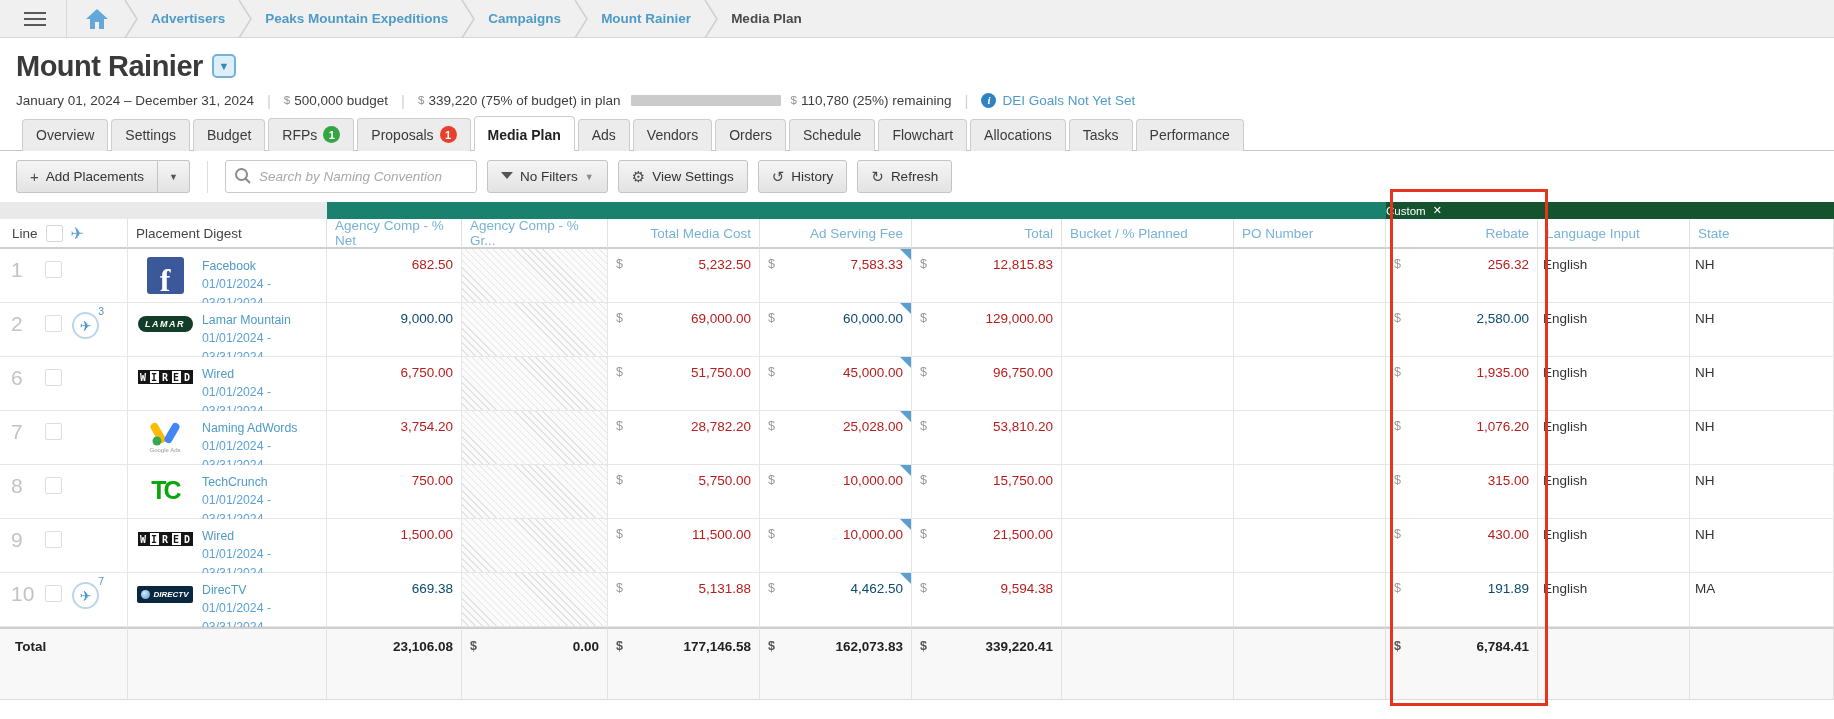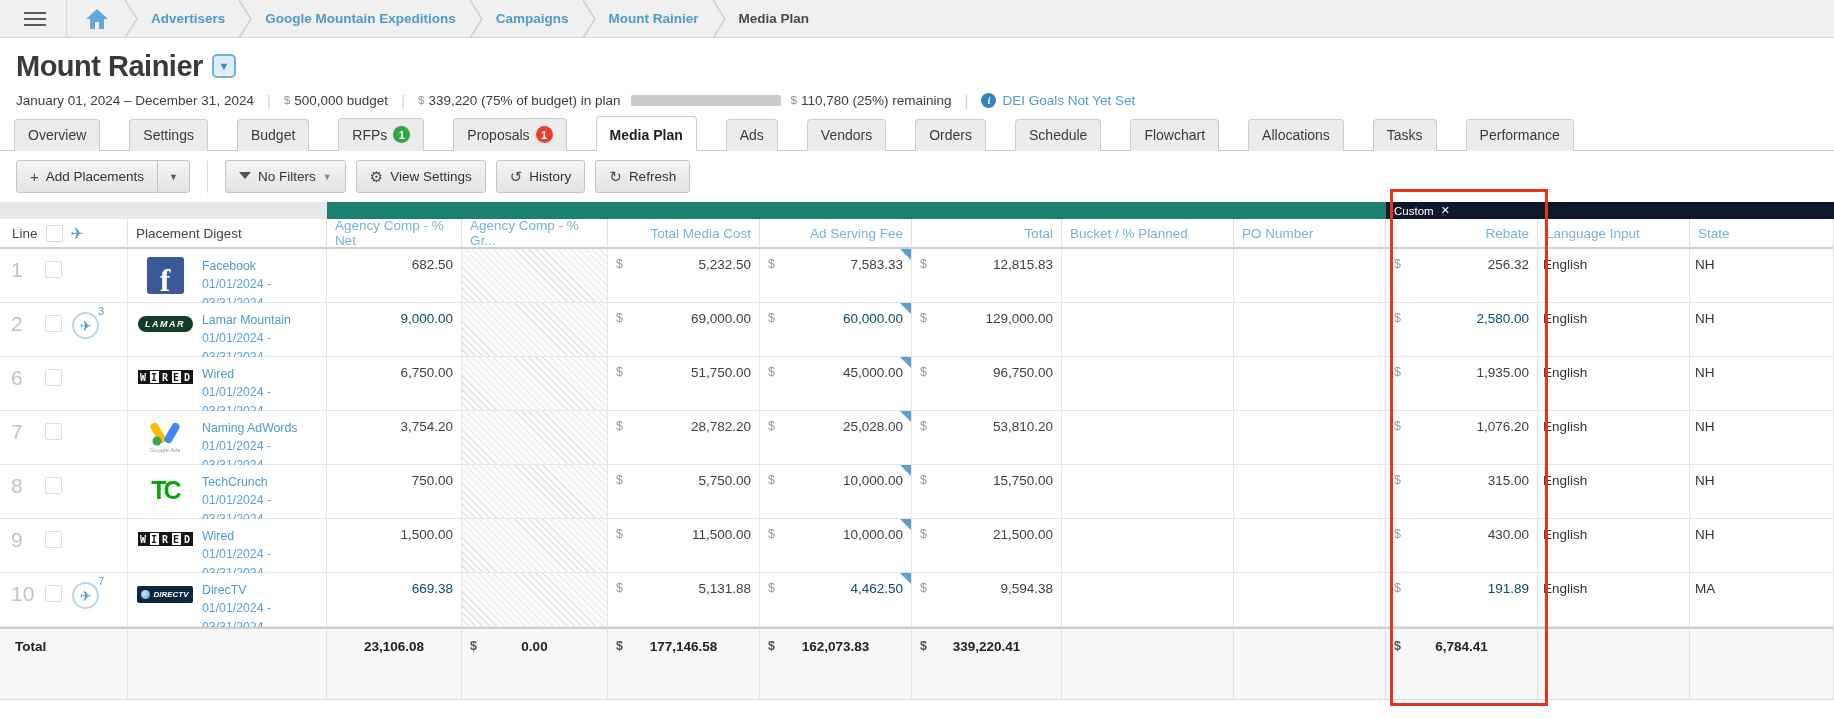--- a/index.html
+++ b/index.html
@@ -25,21 +25,21 @@
   .title-dd { width:24px; height:24px; border:2px solid #74b1d9; background:#dfeffa; border-radius:5px; color:#3d88ba; font-size:11px; display:flex; align-items:center; justify-content:center; cursor:pointer; }
   .metarow { display:flex; align-items:center; height:30px; font-size:13.5px; color:#3d3d3d; }
   .metarow .sep { color:#cfcfcf; margin:0 13px; font-size:15px; }
   .cur-sm { color:#909090; font-size:11.5px; margin-right:4px; }
   .pbar { width:150px; height:11px; background:#cbcbcb; margin:0 10px; border-radius:1px; overflow:hidden; }
   .pfill { height:100%; background:#5b9bd5; }
   .dei { display:flex; align-items:center; gap:6px; color:#4f9bc8; cursor:pointer; }
   .info-ic { width:15px; height:15px; border-radius:50%; background:#2e83c0; color:#fff; font-size:11px; font-weight:bold; font-family:"Liberation Serif",serif; display:flex; align-items:center; justify-content:center; font-style:italic; }
 
   
-  .tabsbar { display:flex; align-items:flex-end; padding-left:14px; border-bottom:1px solid #c6c6c6; height:36px; flex:none; background:#fff;gap:26px; }
+  .tabsbar { display:flex; align-items:flex-end; padding-left:22px; border-bottom:1px solid #c6c6c6; height:36px; flex:none; background:#fff; }
   .tab { display:flex; align-items:center; gap:6px; background:#ececec; border:1px solid #cdcdcd; border-bottom:none; border-radius:4px 4px 0 0; padding:7px 13px 8px; font-size:14px; color:#3b3b3b; margin-right:3px; position:relative; top:1px; cursor:pointer; white-space:nowrap; }
   .tab.active { background:#fff; font-weight:bold; color:#222; padding-top:10px; z-index:2; }
   .badge { width:17px; height:17px; border-radius:50%; color:#fff; font-size:11px; font-weight:bold; display:flex; align-items:center; justify-content:center; }
   .bg-green { background:#34a445; } .bg-red { background:#e8402c; }
 
   
   .toolbar { display:flex; align-items:center; padding:9px 0 9px 16px; gap:10px; flex:none; background:#fff; }
   .btn { display:flex; align-items:center; gap:7px; background:linear-gradient(#f5f5f5,#e3e3e3); border:1px solid #c4c4c4; border-radius:3px; height:33px; padding:0 13px; font-size:13.5px; color:#333; cursor:pointer; white-space:nowrap; }
   .splitgrp { display:flex; }
   .splitgrp .main { border-radius:3px 0 0 3px; }
@@ -53,21 +53,21 @@
   .caret-sm { font-size:9px; color:#888; }
   .funnel { width:0; height:0; border-left:6px solid transparent; border-right:6px solid transparent; border-top:7px solid #555; margin-top:-3px; }
   .funnel:after { content:""; display:block; }
 
   
   .tbl { flex:none; }
   .grid { display:grid; grid-template-columns:128px 199px 135px 146px 152px 152px 150px 172px 152px 152px 152px 144px; }
   .grouprow { display:flex; height:17px; }
   .gseg1 { width:327px; background:#e9e9e9; }
   .gseg2 { width:1059px; background:#19816e; }
-  .gseg3 { flex:1; background:#0f172a; display:flex; align-items:center; gap:7px; padding-left:8px; color:#fff; font-size:11.5px; }
+  .gseg3 { flex:1; background:#14532d; display:flex; align-items:center; gap:7px; padding-left:0; color:#fff; font-size:11.5px; }
   .custom-x { font-size:11px; font-weight:bold; cursor:pointer; }
 
   .hrow .hc { height:30px; border-right:1px solid #e2e2e2; border-bottom:2px solid #cfcfcf; font-size:13.5px; display:flex; align-items:center; background:#fff; padding:0 8px; color:#78b2d7; cursor:pointer; }
   .hc.dark { color:#444; }
   .hc.r { justify-content:flex-end; }
   .hc.linehead { gap:8px; padding-left:12px; }
   .hcb { width:17px; height:17px; border:1px solid #d6d6d6; border-radius:2px; background:#fff; cursor:pointer; }
   .hplane { color:#5b9fd0; font-size:16px; }
 
   .c { height:54px; border-right:1px solid #e6e6e6; border-bottom:1px solid #e6e6e6; position:relative; font-size:13.5px; background:#fff; }
@@ -79,28 +79,28 @@
   .pcount { position:absolute; top:-7px; right:-5px; font-size:10.5px; color:#4c96cc; }
 
   .dg { display:flex; gap:9px; padding:8px 0 0 9px; }
   .logo { width:56px; flex:none; display:flex; justify-content:center; align-items:flex-start; }
   .dtext { font-size:12.3px; line-height:1.5; }
   .dtext .vlink { color:#4f9bc8; cursor:pointer; text-decoration:none; }
   .dtext .sub { color:#5da2d8; }
 
   .num { padding:8px 8px 0; display:flex; justify-content:flex-end; }
   .cur { position:absolute; left:8px; top:8px; color:#999; font-size:12.5px; }
-  .v.b { color:#404040; } .v.g { color:#0c4a6e; }
+  .v.b { color:#b91c1c; } .v.g { color:#0c4a6e; }
   .txt { padding:8px 0 0 5px; color:#333; }
   .corner { position:absolute; top:0; right:0; width:0; height:0; border-top:11px solid #5b9fd0; border-left:11px solid transparent; }
   .hatch { background:repeating-linear-gradient(45deg,#fbfbfb 0 4px,#e3e3e3 4px 5px); }
 
   .frow .fc { height:72px; background:#f8f8f8; border-top:2px solid #cfcfcf; border-right:1px solid #e2e2e2; font-weight:bold; color:#222; font-size:13.5px; position:relative; padding-top:10px; }
   .fc.lbl { padding-left:15px; }
-  .fc.num { display:flex; justify-content:center; padding-right:8px; }
+  .fc.num { display:flex; justify-content:flex-end; padding-right:8px; }
   .fc .cur { top:10px; color:#555; }
   .filler { flex:1; background:#eaeaea; border-top:1px solid #dcdcdc; }
 
   
   .lg-fb { width:37px; height:37px; background:#3b5998; border-radius:3px; color:#fff; font-weight:bold; font-size:32px; font-family:"Liberation Serif",serif; display:flex; justify-content:center; align-items:flex-end; line-height:0.85; overflow:hidden; }
   .lg-lamar { width:55px; height:16px; background:#143d28; color:#fff; font-size:9px; font-weight:bold; font-style:italic; display:flex; align-items:center; justify-content:center; border-radius:8px; letter-spacing:1.5px; margin-top:5px;text-align:right; }
   .lg-wired { display:flex; margin-top:5px; }
   .wl { width:11px; height:14px; font-size:10px; font-weight:bold; display:flex; align-items:center; justify-content:center; font-family:"DejaVu Sans Mono",monospace; }
   .wb { background:#151515; color:#fff; } .ww { background:#fff; color:#151515; border:1px solid #151515; }
   .lg-gads { margin-top:1px; display:flex; flex-direction:column; align-items:center; }
@@ -134,21 +134,21 @@
           <svg width="16" height="38">
             <path d="M2 0 L14 19 L2 38" stroke="#cfcfcf" stroke-width="1.5" fill="none"></path>
           </svg>
         </span>
       <span class="crumb">Advertisers</span>
       <span class="csep">
           <svg width="16" height="38">
             <path d="M2 0 L14 19 L2 38" stroke="#cfcfcf" stroke-width="1.5" fill="none"></path>
           </svg>
         </span>
-      <span class="crumb">Google Mountain Expeditions</span>
+      <span class="crumb">Peaks Mountain Expeditions</span>
       <span class="csep">
           <svg width="16" height="38">
             <path d="M2 0 L14 19 L2 38" stroke="#cfcfcf" stroke-width="1.5" fill="none"></path>
           </svg>
         </span>
       <span class="crumb">Campaigns</span>
       <span class="csep">
           <svg width="16" height="38">
             <path d="M2 0 L14 19 L2 38" stroke="#cfcfcf" stroke-width="1.5" fill="none"></path>
           </svg>
@@ -238,20 +238,29 @@
     <div class="splitgrp">
       <div class="btn main">
           <span class="ic">+</span>
           <span>Add Placements</span>
         </div>
       <div class="btn caretbtn">
           <span>▼</span>
         </div>
     </div>
     <div class="tdiv"></div>
+    <div class="searchwrap">
+      <span class="mag">
+        <svg width="18" height="18" viewBox="0 0 18 18">
+            <circle cx="7.5" cy="7.5" r="5.5" stroke="#8a8a8a" stroke-width="2" fill="none"></circle>
+            <line x1="11.5" y1="11.5" x2="16" y2="16" stroke="#8a8a8a" stroke-width="2"></line>
+          </svg>
+      </span>
+      <input type="text" placeholder="Search by Naming Convention" style="">
+    </div>
     <div class="btn">
         <span class="funnel"></span>
         <span>No Filters</span>
         <span class="caret-sm">▼</span>
       </div>
     <div class="btn">
         <span class="ic">⚙</span>
         <span>View Settings</span>
       </div>
     <div class="btn">

